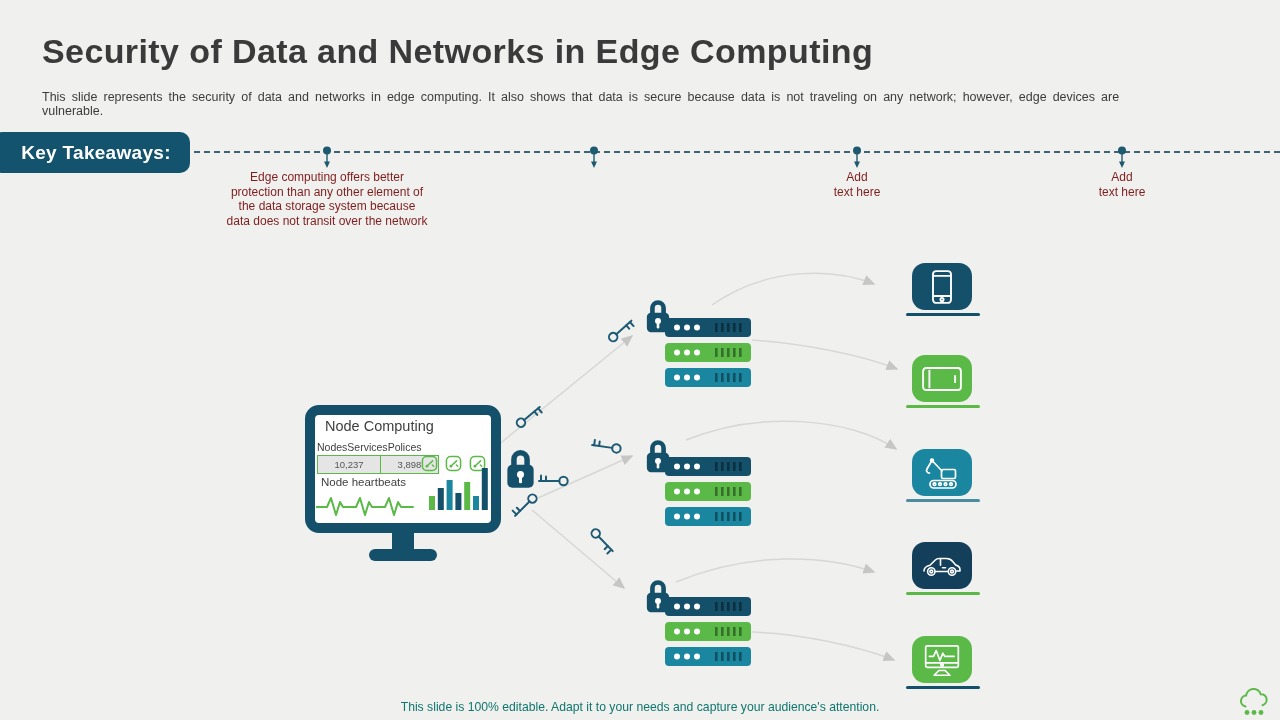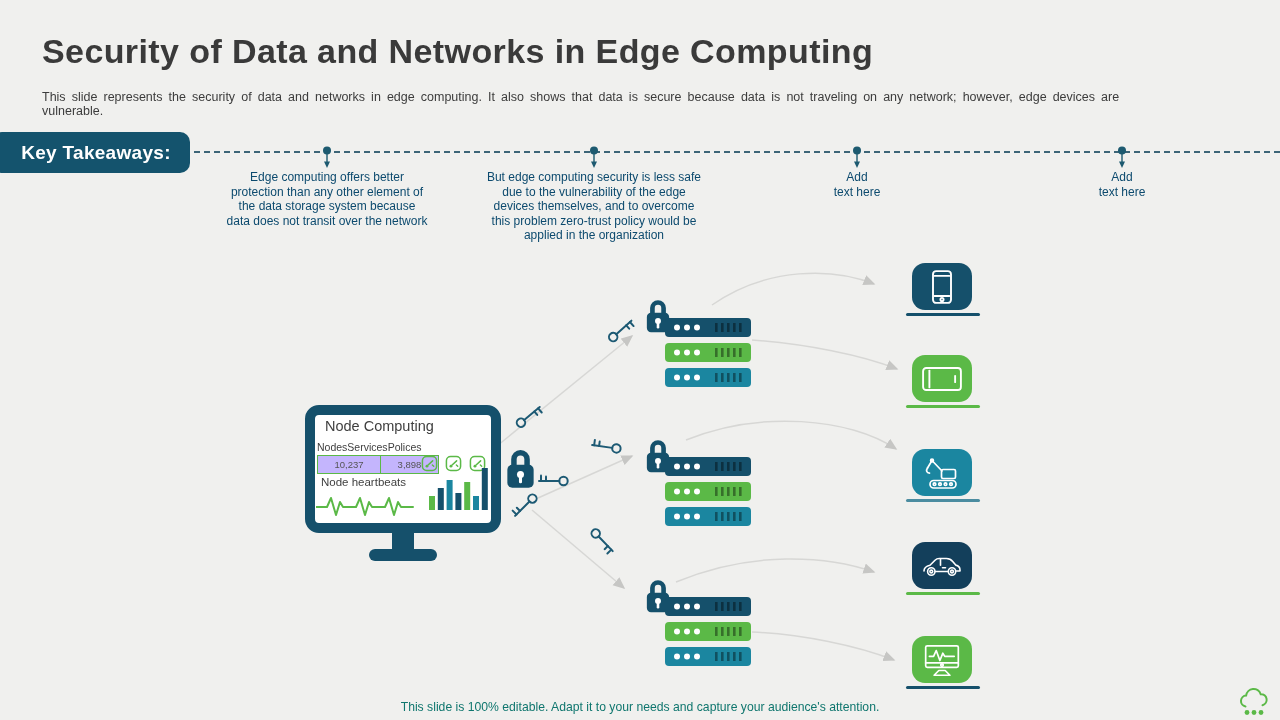--- a/index.html
+++ b/index.html
@@ -9,33 +9,33 @@
   
   .title{position:absolute;left:30px;top:20px;font-size:34px;font-weight:700;color:#3a3a3a;letter-spacing:.4px;margin:12px;}
   .subtitle{position:absolute;left:30px;top:78px;width:1130px;font-size:12.5px;color:#3c3c3c;word-spacing:2.6px;margin:12px;}
 
   
   .kt-box{position:absolute;left:-8px;top:132px;width:198px;height:41px;background:#14536d;border-radius:10px;
           display:flex;align-items:center;justify-content:center;padding-left:10px;box-sizing:border-box;}
   .kt-box span{color:#fff;font-weight:700;font-size:19px;letter-spacing:.3px;}
   .kt-line{position:absolute;left:194px;top:151px;right:0;border-top:2px dashed #3d6577;height:0;}
   .pin{position:absolute;top:146px;width:12px;height:24px;}
-  .kt-text{position:absolute;top:170px;font-size:12px;line-height:14.5px;color:#0c4a6e;text-align:center;white-space:pre-line;}
+  .kt-text{position:absolute;top:170px;font-size:12px;line-height:14.5px;color:#7f1d1d;text-align:center;white-space:pre-line;}
 
   
   .connectors{position:absolute;left:0;top:0;width:1280px;height:720px;pointer-events:none;}
 
   
   .monitor{position:absolute;left:305px;top:405px;width:196px;height:128px;box-sizing:border-box;
            border:10px solid #15506b;border-radius:14px;background:#fff;}
   .m-title{position:absolute;left:10px;top:3px;font-size:14.5px;color:#3f3f3f;}
   .m-cols{position:absolute;left:2px;top:26px;display:flex;font-size:10.5px;color:#3f3f3f;}
   .m-values{position:absolute;left:2px;top:40px;display:flex;}
   .m-val{height:19px;border:1.5px solid #5bb947;box-sizing:border-box;font-size:9.5px;color:#555;
-         text-align:center;line-height:17px;background:#c4b5fd;}
+         text-align:center;line-height:17px;background:#e5e5e5;}
   .m-val.v1{width:64px;}
   .m-val.v2{width:58px;border-left:none;}
   .m-gauges{position:absolute;left:106px;top:40px;display:flex;gap:7px;}
   .m-heart-label{position:absolute;left:6px;top:61px;font-size:11.5px;color:#3f3f3f;}
   .m-heart{position:absolute;left:1px;top:72px;}
   .m-bars{position:absolute;left:114px;top:53px;}
   .stand-neck{position:absolute;left:392px;top:531px;width:22px;height:22px;background:#15506b;}
   .stand-base{position:absolute;left:369px;top:549px;width:68px;height:12px;background:#15506b;border-radius:6px;}
 
   
@@ -121,25 +121,20 @@
       <use href="#pin"></use>
     </svg>
   <svg class="pin" style="left:1116px" viewBox="0 0 12 24">
       <use href="#pin"></use>
     </svg>
 
   <div class="kt-text" style="left:210px;width:234px">Edge computing offers better
 protection than any other element of
 the data storage system because
 data does not transit over the network</div>
-  <div class="kt-text" style="left:468px;width:252px">But edge computing security is less safe
-due to the vulnerability of the edge
-devices themselves, and to overcome
-this problem zero-trust policy would be
-applied in the organization</div>
   <div class="kt-text" style="left:817px;width:80px">Add
 text here</div>
   <div class="kt-text" style="left:1082px;width:80px">Add
 text here</div>
 
   <svg class="connectors" viewBox="0 0 1280 720">
     <defs>
       <marker id="arr" markerWidth="9" markerHeight="8" refX="7" refY="3.5" orient="auto">
         <path d="M0 0 L8 3.5 L0 7 Z" fill="#c6c6c4"></path>
       </marker>

